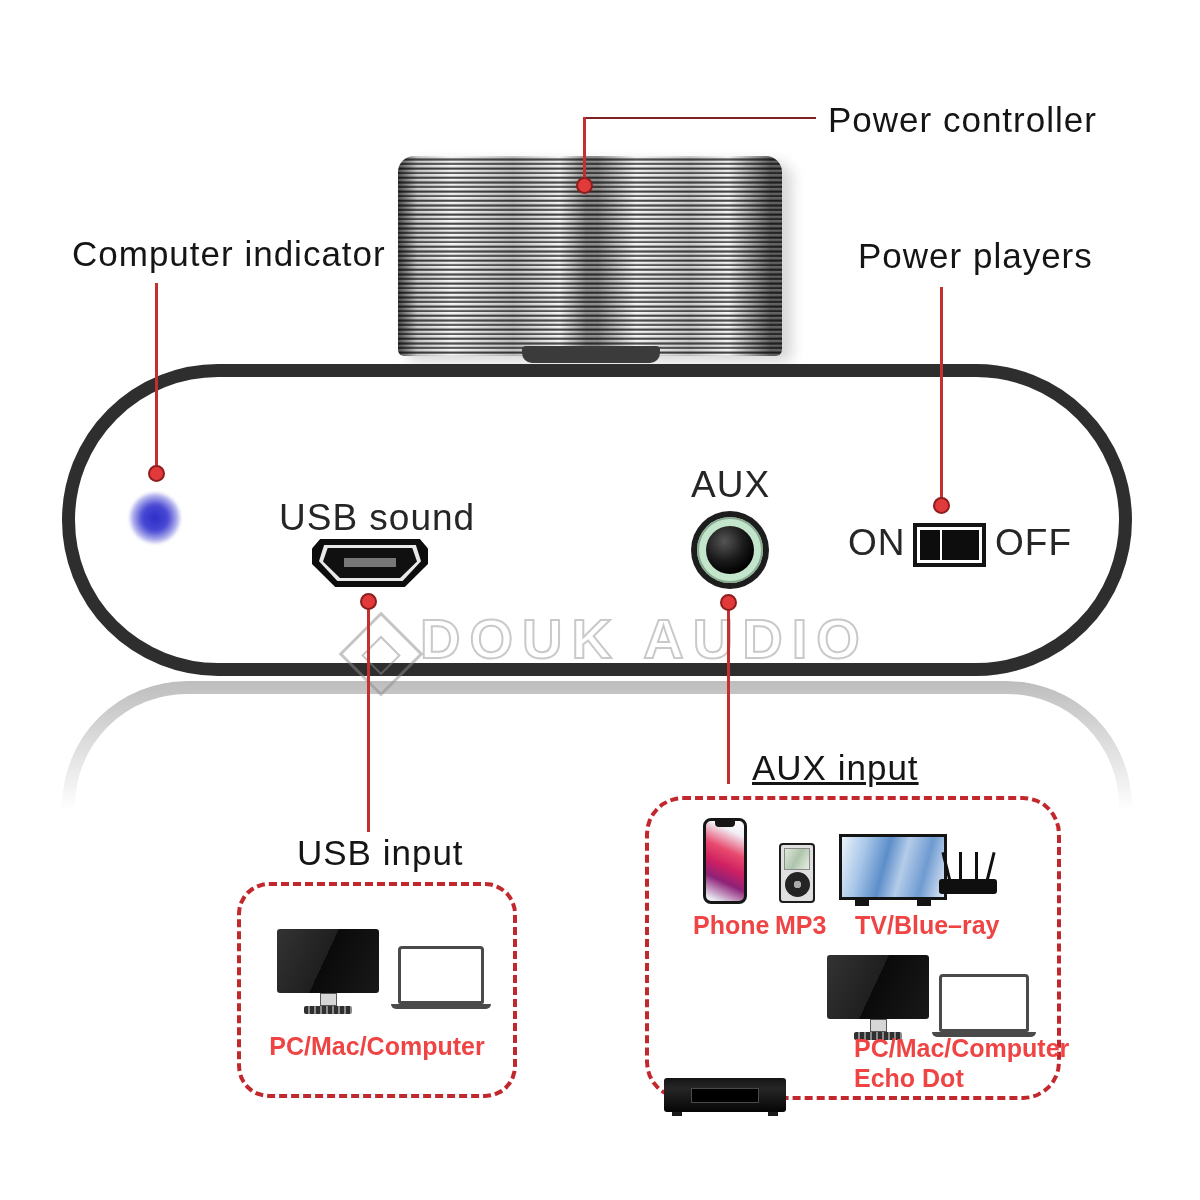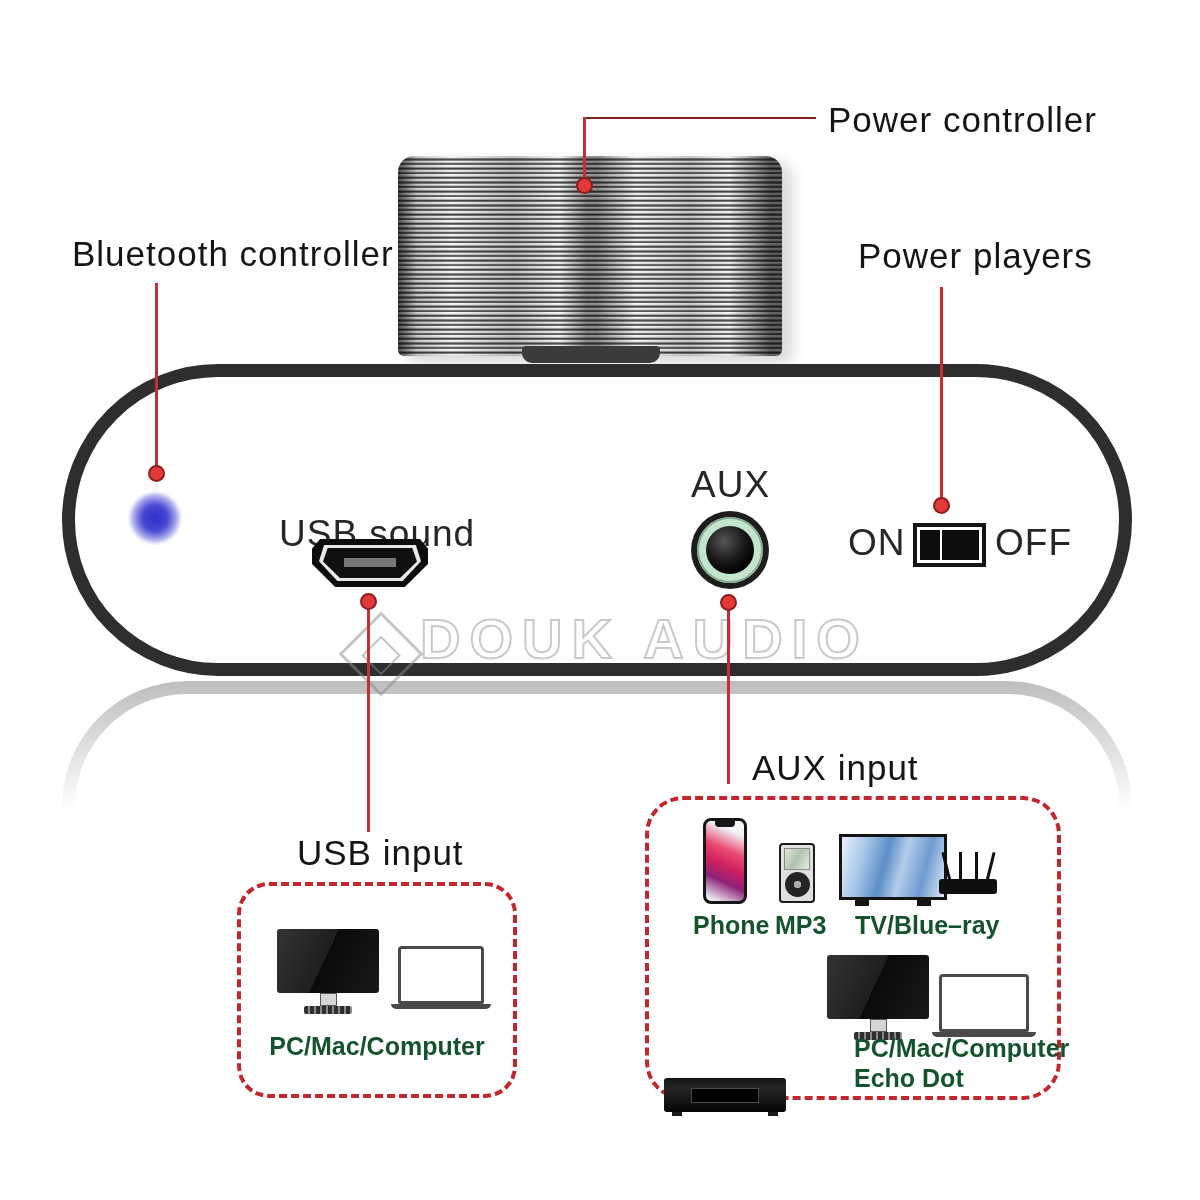--- a/index.html
+++ b/index.html
@@ -68,21 +68,21 @@
 
   
   .watermark{left:420px;top:606px;font-size:56px;font-weight:bold;letter-spacing:9px;
     color:transparent;-webkit-text-stroke:2px #949494;opacity:.5;z-index:3;white-space:nowrap;}
   .wm-diamond{left:351px;top:624px;width:60px;height:60px;border:3px solid #8d8d8d;
     transform:rotate(45deg);opacity:.5;z-index:3;}
   .wm-diamond-inner{position:absolute;left:14px;top:14px;width:24px;height:24px;border:2px solid #8d8d8d;}
 
   
   .dashed-box{border:4px dashed #c1272d;z-index:4;}
-  .caption{font-weight:bold;font-size:25px;color:#14532d;white-space:nowrap;}
+  .caption{font-weight:bold;font-size:25px;color:#ef4444;white-space:nowrap;}
 
   
   .monitor-screen{width:102px;height:64px;border-radius:3px;
     background:linear-gradient(115deg,#333 0%,#1f1f1f 47%,#0a0a0a 47%,#191919 100%);}
   .monitor-neck{width:15px;height:11px;margin:0 auto;background:#d6d6d6;border:1px solid #555;}
   .monitor-base{width:48px;height:8px;margin:0 auto;border-radius:2px;
     background:repeating-linear-gradient(90deg,#2f2f2f 0 4px,#8a8a8a 4px 6px);}
   .laptop-screen{background:#fff;border:3px solid #4a4a4a;border-radius:4px 4px 2px 2px;}
   .laptop-base{height:5px;background:#4a4a4a;border-radius:0 0 5px 5px;}
 
@@ -115,21 +115,21 @@
   <div class="abs reflection"></div>
   <div class="abs amp-body"></div>
 
   <div class="abs wm-diamond">
     <div class="wm-diamond-inner"></div>
   </div>
   <div class="abs watermark">DOUK AUDIO</div>
 
   <div class="abs led"></div>
 
-  <div class="abs panel-label" style="left:279px;top:497px;margin-top:16px;">USB sound</div>
+  <div class="abs panel-label" style="left:279px;top:497px;">USB sound</div>
   <div class="abs usb-port">
     <div class="usb-port-gap">
       <div class="usb-port-core">
         <div class="usb-port-pin"></div>
       </div>
     </div>
   </div>
 
   <div class="abs panel-label" style="left:691px;top:464px;">AUX</div>
   <div class="abs aux-jack">
@@ -142,35 +142,35 @@
     <div class="ps-left"></div>
     <div class="ps-right"></div>
   </div>
   <div class="abs panel-label" style="left:995px;top:522px;">OFF</div>
 
   <div class="abs callout" style="left:828px;top:100px;">Power controller</div>
   <div class="abs hline" style="left:585px;top:117px;width:231px;"></div>
   <div class="abs vline" style="left:583px;top:117px;height:62px;"></div>
   <div class="abs dot" style="left:576px;top:177px;"></div>
 
-  <div class="abs callout" style="left:72px;top:234px;">Bluetooth controller</div>
+  <div class="abs callout" style="left:72px;top:234px;">Computer indicator</div>
   <div class="abs vline" style="left:155px;top:283px;height:185px;"></div>
   <div class="abs dot" style="left:148px;top:465px;"></div>
 
   <div class="abs callout" style="left:858px;top:236px;">Power players</div>
   <div class="abs vline" style="left:940px;top:287px;height:211px;"></div>
   <div class="abs dot" style="left:933px;top:497px;"></div>
 
   <div class="abs dot" style="left:360px;top:593px;"></div>
   <div class="abs vline" style="left:367px;top:609px;height:223px;"></div>
   <div class="abs callout" style="left:297px;top:833px;">USB input</div>
 
   <div class="abs dot" style="left:720px;top:594px;"></div>
   <div class="abs vline" style="left:727px;top:610px;height:174px;"></div>
-  <div class="abs callout" style="left:752px;top:748px;">AUX input</div>
+  <div class="abs callout" style="left:752px;top:748px;text-decoration:underline;">AUX input</div>
 
   <div class="abs dashed-box" style="left:237px;top:882px;width:280px;height:216px;border-radius:32px;">
     <div class="abs" style="left:36px;top:43px;">
       <div class="monitor-screen"></div>
       <div class="monitor-neck"></div>
       <div class="monitor-base"></div>
     </div>
     <div class="abs" style="left:150px;top:60px;">
       <div class="laptop-screen" style="width:80px;height:52px;margin:0 auto;"></div>
       <div class="laptop-base" style="width:100px;"></div>

